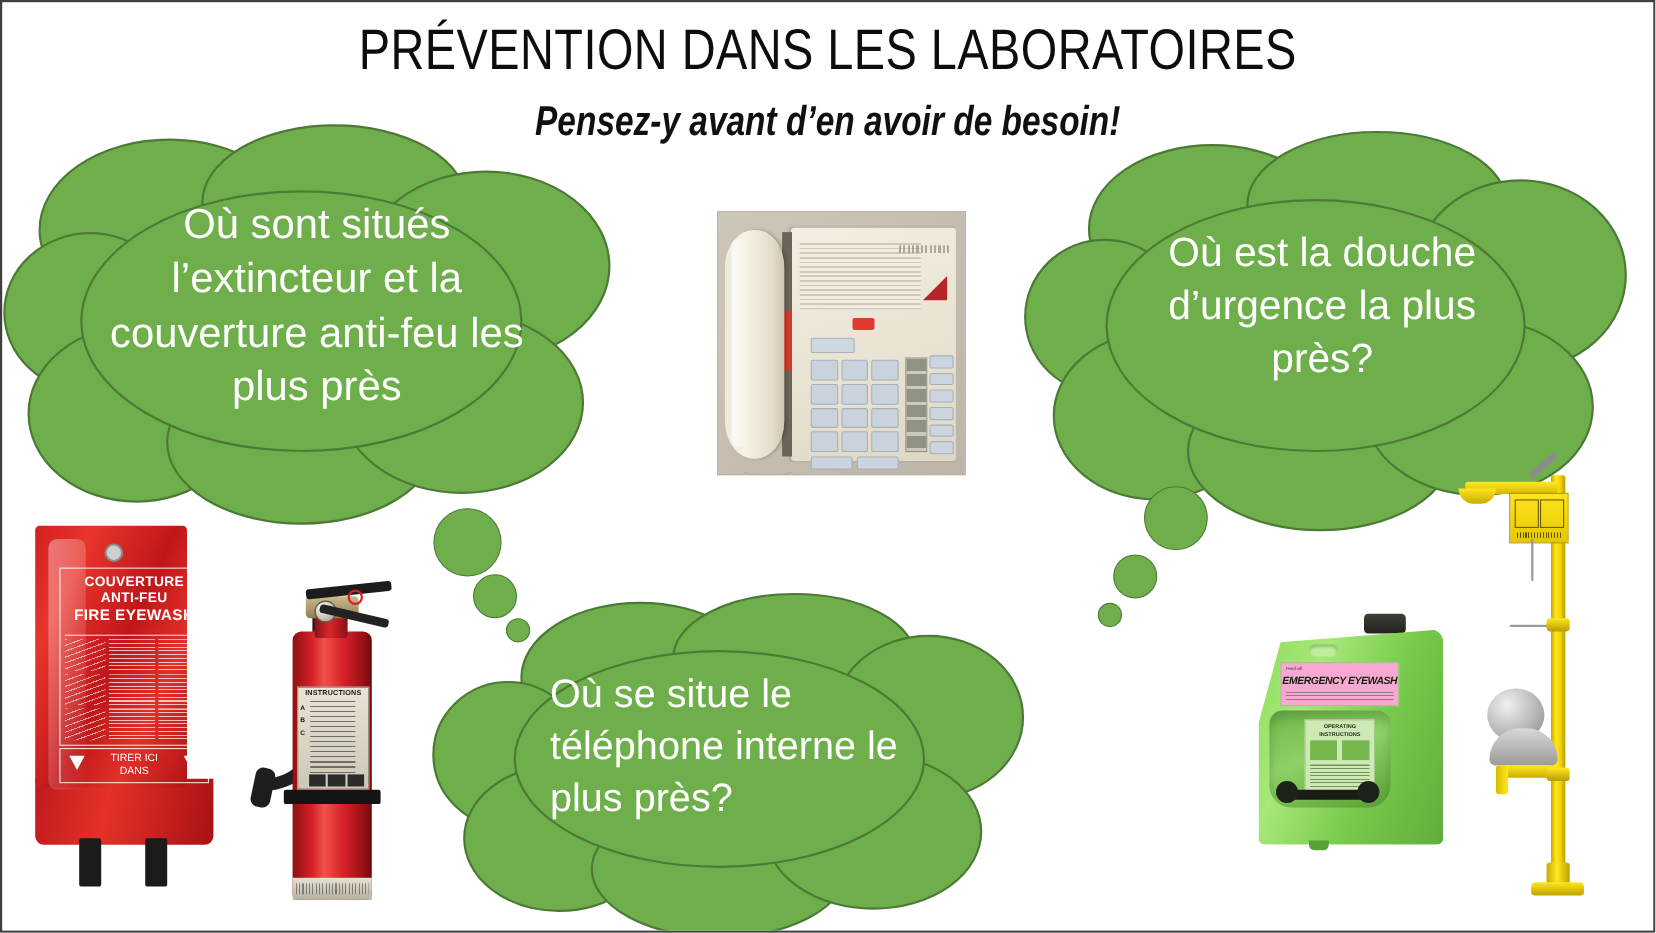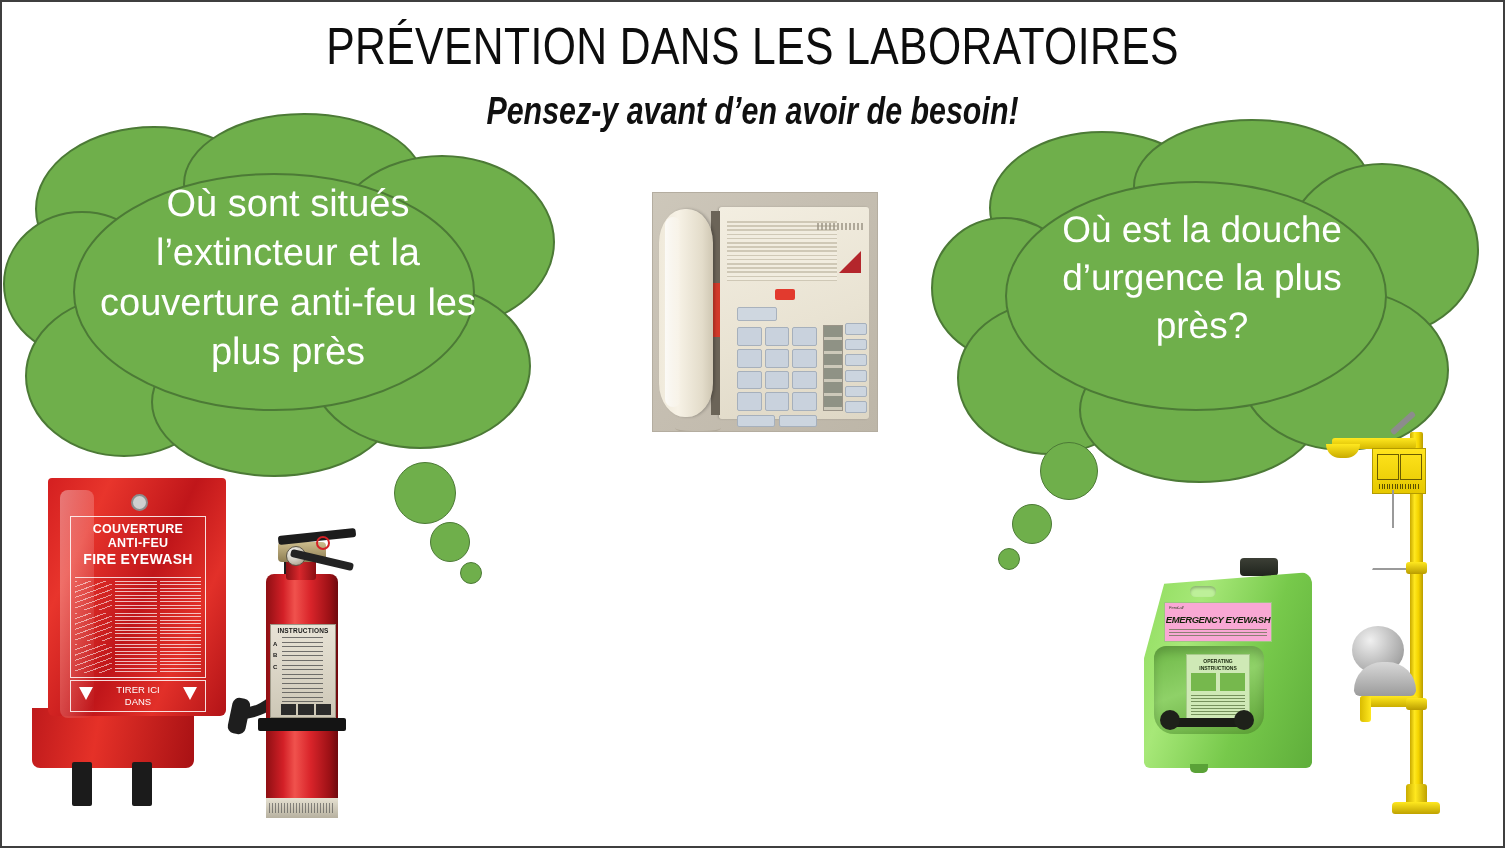--- a/index.html
+++ b/index.html
@@ -110,21 +110,21 @@
   #phone-photo .sidebtns{position:absolute;left:126px;top:116px;width:22px;height:90px;
       display:flex;flex-direction:column;gap:4px;}
   #phone-photo .sidebtns i{flex:1;background:#ccd5df;border:1px solid #a6b0bc;border-radius:2px;display:block;}
   #phone-photo .botbtns{position:absolute;left:18px;top:208px;width:80px;height:12px;display:flex;gap:4px;}
   #phone-photo .botbtns i{flex:1;background:#ccd5df;border:1px solid #a6b0bc;border-radius:2px;}
   #phone-photo .cord{position:absolute;left:22px;bottom:-2px;width:46px;height:12px;
       border-bottom:2px solid #b3ab9c;border-radius:0 0 40% 40%;}
 
   
   #blanket-photo{ left:22px; top:468px; width:178px; height:320px;}
-  #blanket-photo .bag{position:absolute;left:24px;top:8px;width:178px;height:238px;
+  #blanket-photo .bag{position:absolute;left:8px;top:8px;width:138px;height:238px;
      background:linear-gradient(115deg,#d41f20 0%,#e8352c 22%,#c0161a 52%,#e23029 74%,#b21317 100%);
      border-radius:4px 4px 6px 6px;}
   #blanket-photo .sheen{position:absolute;left:12px;top:12px;width:34px;height:228px;
      background:linear-gradient(100deg,rgba(255,255,255,.38),rgba(255,255,255,0));border-radius:8px;}
   #blanket-photo .grommet{position:absolute;left:50%;top:16px;width:13px;height:13px;margin-left:-6px;
      border-radius:50%;background:#cfcfcf;border:2px solid #8c8c8c;}
   #blanket-photo .label{position:absolute;left:22px;top:38px;width:134px;height:160px;
      border:1px solid rgba(255,255,255,.85);}
   #blanket-photo .lbl-txt{position:absolute;left:0;right:0;top:5px;text-align:center;color:#fff;
      font-family:"Liberation Sans",sans-serif;font-weight:700;font-size:12.5px;line-height:1.22;letter-spacing:.3px;}
@@ -296,20 +296,35 @@
         <ellipse cx="264" cy="176" rx="190" ry="114"></ellipse>
       </g>
     </svg>
     <div class="btext">Où est la douche d’urgence la plus près?</div>
   </div>
 
   <div class="trail" style="left:1038px;top:440px;width:58px;height:58px;"></div>
   <div class="trail" style="left:1010px;top:502px;width:40px;height:40px;"></div>
   <div class="trail" style="left:996px;top:546px;width:22px;height:22px;"></div>
 
+  <div class="bubble" id="bubble-phone">
+    <svg viewBox="0 0 540 300" preserveAspectRatio="none">
+      <g fill="#6FAF4B" stroke="#4c7a36" stroke-width="2">
+        <ellipse cx="190" cy="76" rx="108" ry="68"></ellipse>
+        <ellipse cx="330" cy="58" rx="110" ry="58"></ellipse>
+        <ellipse cx="452" cy="112" rx="86" ry="74"></ellipse>
+        <ellipse cx="70" cy="146" rx="68" ry="66"></ellipse>
+        <ellipse cx="116" cy="222" rx="86" ry="66"></ellipse>
+        <ellipse cx="262" cy="250" rx="116" ry="62"></ellipse>
+        <ellipse cx="402" cy="216" rx="98" ry="70"></ellipse>
+        <ellipse cx="262" cy="150" rx="186" ry="98"></ellipse>
+      </g>
+    </svg>
+    <div class="btext">Où se situe le téléphone interne le plus près?</div>
+  </div>
 
   <div class="photo" id="phone-photo">
     <div class="wallbg"></div>
     <div class="body">
       <div class="grille"></div>
       <div class="brand"></div>
       <div class="tri"></div>
       <div class="redbtn"></div>
       <div class="barbtn"></div>
       <div class="keypad">

